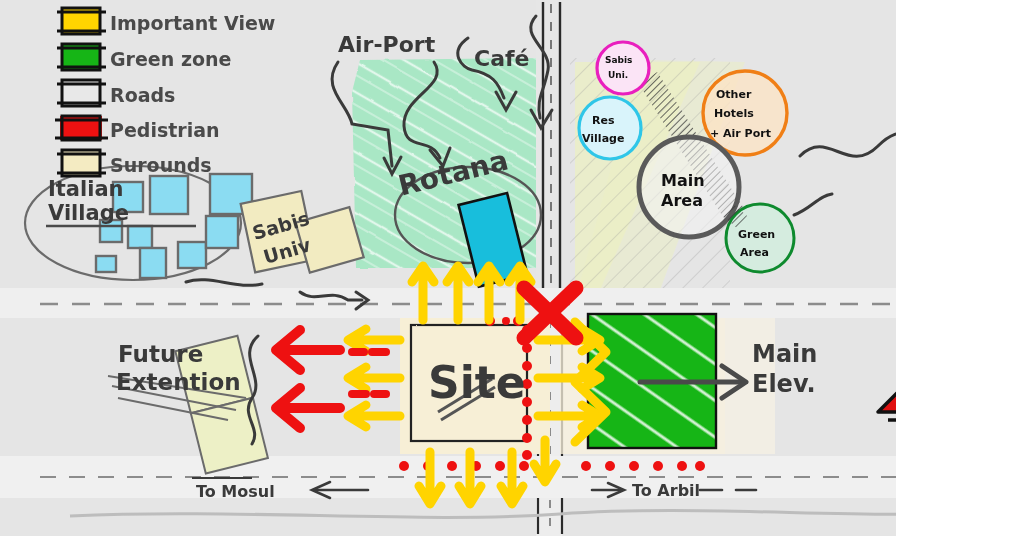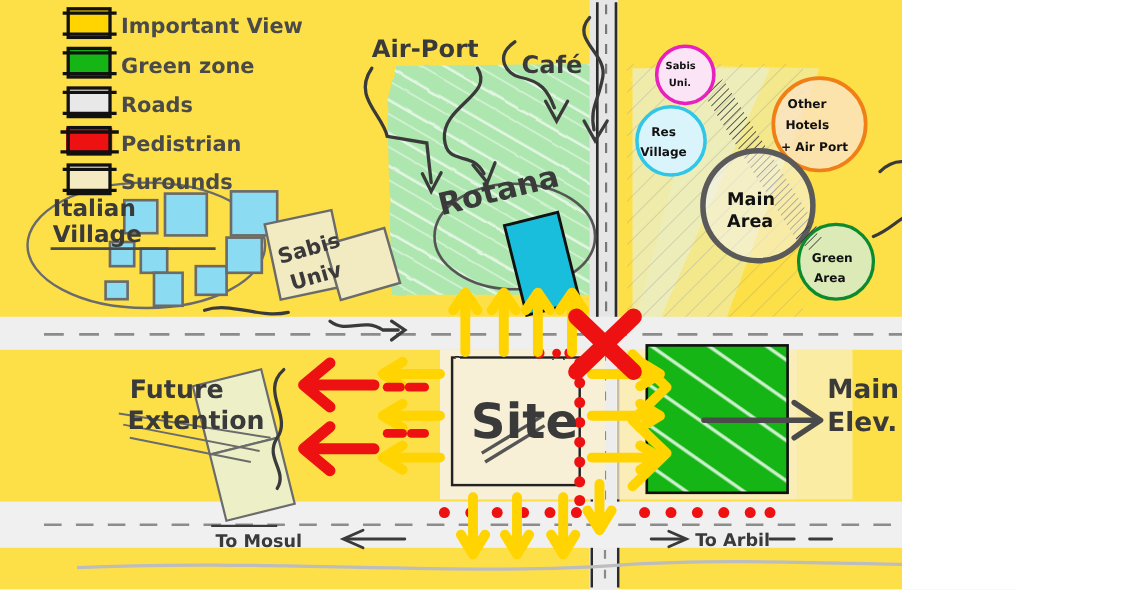--- a/index.html
+++ b/index.html
@@ -1,18 +1,18 @@
 <!DOCTYPE html>
 <html><head>
 <meta charset="utf-8">
 <style>
   html,body{margin:0;padding:0;background:#fff;}
   body{width:1024px;height:536px;overflow:hidden;
        font-family:"DejaVu Sans",sans-serif;}
-  #stage{position:relative;width:820px;height:536px;background:#fde047;overflow:hidden;}
+  #stage{position:relative;width:896px;height:536px;background:#e5e5e5;overflow:hidden;}
   svg.layer{position:absolute;left:0;top:0;width:1024px;height:536px;}
   .hand{font-family:"DejaVu Sans",sans-serif;font-weight:700;fill:#3a3a3a;}
   .hand-bk{font-family:"DejaVu Sans",sans-serif;font-weight:700;fill:#111;}
   .legend-txt{font-family:"DejaVu Sans",sans-serif;font-weight:700;fill:#4a4a4a;font-size:19px;}
   .tiny{font-family:"DejaVu Sans",sans-serif;font-weight:700;font-size:9px;}
   .sm{font-family:"DejaVu Sans",sans-serif;font-weight:700;font-size:11px;}
 </style>
 </head>
 <body>
 

